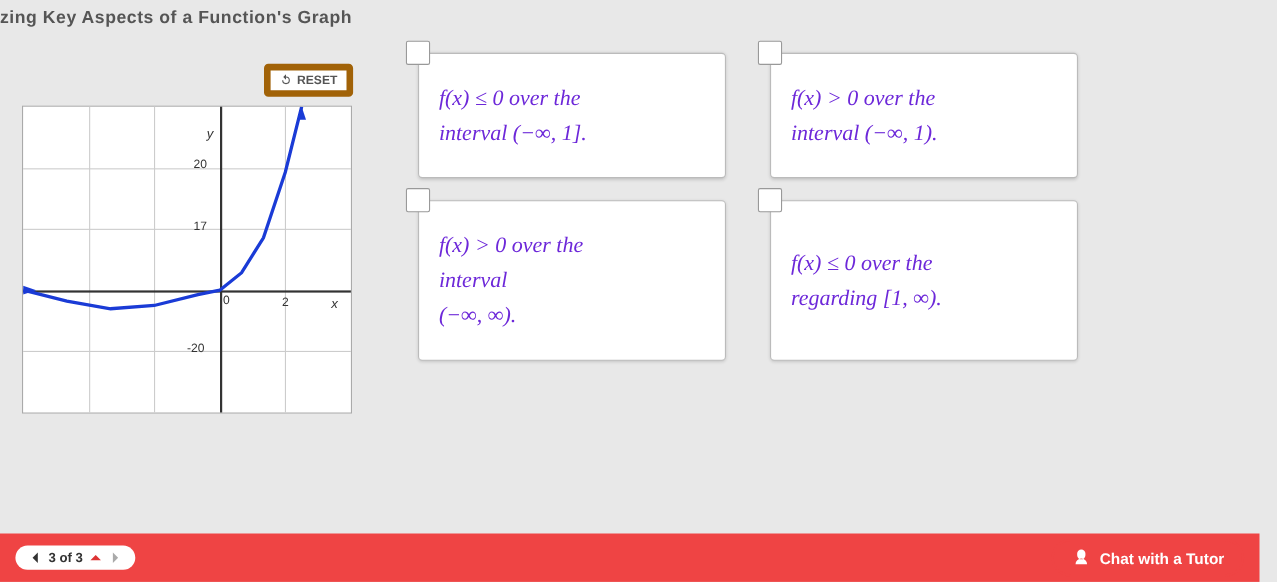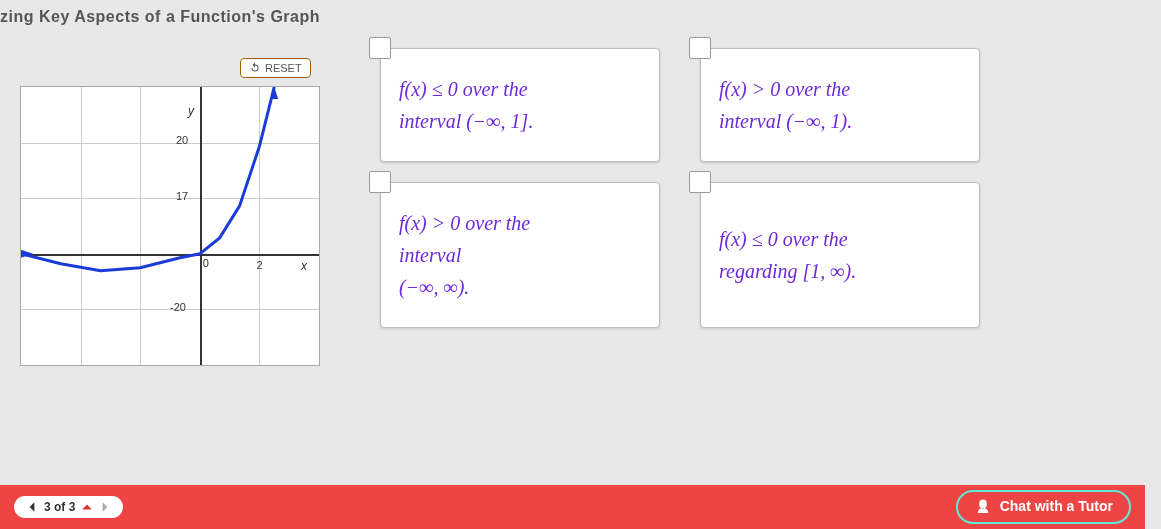--- a/index.html
+++ b/index.html
@@ -1,20 +1,20 @@
 <!DOCTYPE html>
 <html><head>
 <meta charset="utf-8">
 <style>
 *{margin:0;padding:0;box-sizing:border-box}
 body{font-family:Arial,Helvetica,sans-serif;background:#e8e8e8;width:1161px;height:529px;overflow:hidden;position:relative}
 .page-title{font-size:16px;font-weight:bold;color:#555;padding:8px 0 12px 0;letter-spacing:.5px}
 .content{display:flex;gap:40px;padding:0 20px}
 .left-col{width:320px;padding-top:20px}
-.reset-btn{display:flex;align-items:center;gap:4px;background:#fff;border:1px solid #a16207;border-radius:4px;padding:3px 8px;font-size:11px;font-weight:normal;color:#555;margin-left:220px;margin-bottom:8px;cursor:pointer;width:fit-content}
+.reset-btn{display:flex;align-items:center;gap:4px;background:#fff;border:6px solid #a16207;border-radius:4px;padding:3px 8px;font-size:11px;font-weight:bold;color:#555;margin-left:220px;margin-bottom:8px;cursor:pointer;width:fit-content}
 .reset-btn svg{width:12px;height:12px}
 .graph-box{width:300px;height:280px;background:#fff;border:1px solid #aaa;position:relative}
 .grid-line{position:absolute;background:#ccc}
 .grid-h{width:100%;height:1px}
 .grid-v{height:100%;width:1px}
 .axis-line{position:absolute;background:#333}
 .axis-h{width:100%;height:2px}
 .axis-v{height:100%;width:2px}
 .axis-label{position:absolute;font-size:12px;font-style:italic;color:#333}
 .tick-label{position:absolute;font-size:11px;color:#333}
@@ -23,21 +23,21 @@
 .prompt{font-size:15px;color:#444;line-height:1.4;margin-bottom:20px;max-width:650px}
 .choices{display:grid;grid-template-columns:repeat(2,280px);gap:20px 40px}
 .choice{position:relative;background:#fff;border:1px solid #bbb;border-radius:4px;padding:24px 18px 24px 18px;min-height:110px;display:flex;flex-direction:column;justify-content:center;cursor:pointer;box-shadow:0 1px 3px rgba(0,0,0,.15)}
 .choice .chk{position:absolute;top:-12px;left:-12px;width:22px;height:22px;border:1px solid #999;background:#fff;border-radius:2px}
 .choice-text{font-size:20px;color:#6d28d9;line-height:1.6}
 .math{font-family:'Times New Roman',serif;font-style:italic}
 .bottom-bar{position:absolute;bottom:0;left:0;right:16px;height:44px;background:#ef4444;display:flex;align-items:center;padding:0 14px;gap:9px}
 .progress-pill{background:#fff;color:#333;border-radius:18px;padding:4px 12px;font-size:12px;font-weight:bold;display:flex;align-items:center;gap:6px}
 .progress-pill svg{width:12px;height:12px}
 .spacer{flex:1}
-.tutor-btn{background:transparent;border:2px solid #5eead4;color:#fff;border-radius:20px;padding:6px 16px;font-size:14px;font-weight:bold;display:flex;align-items:flex-start;gap:8px;cursor:pointer}
+.tutor-btn{background:transparent;border:2px solid #ef4444;color:#fff;border-radius:20px;padding:6px 16px;font-size:14px;font-weight:bold;display:flex;align-items:flex-end;gap:8px;cursor:pointer}
 .submit-btn{background:#4a5a8a;border:1px solid #7fb3ff;color:#cfe0ff;border-radius:20px;padding:6px 20px;font-size:14px;font-weight:bold;cursor:pointer}
 </style>
 </head>
 <body>
 
 <div class="page-title">zing Key Aspects of a Function's Graph</div>
 
 <div class="content">
   <div class="left-col">
     <div class="reset-btn">

